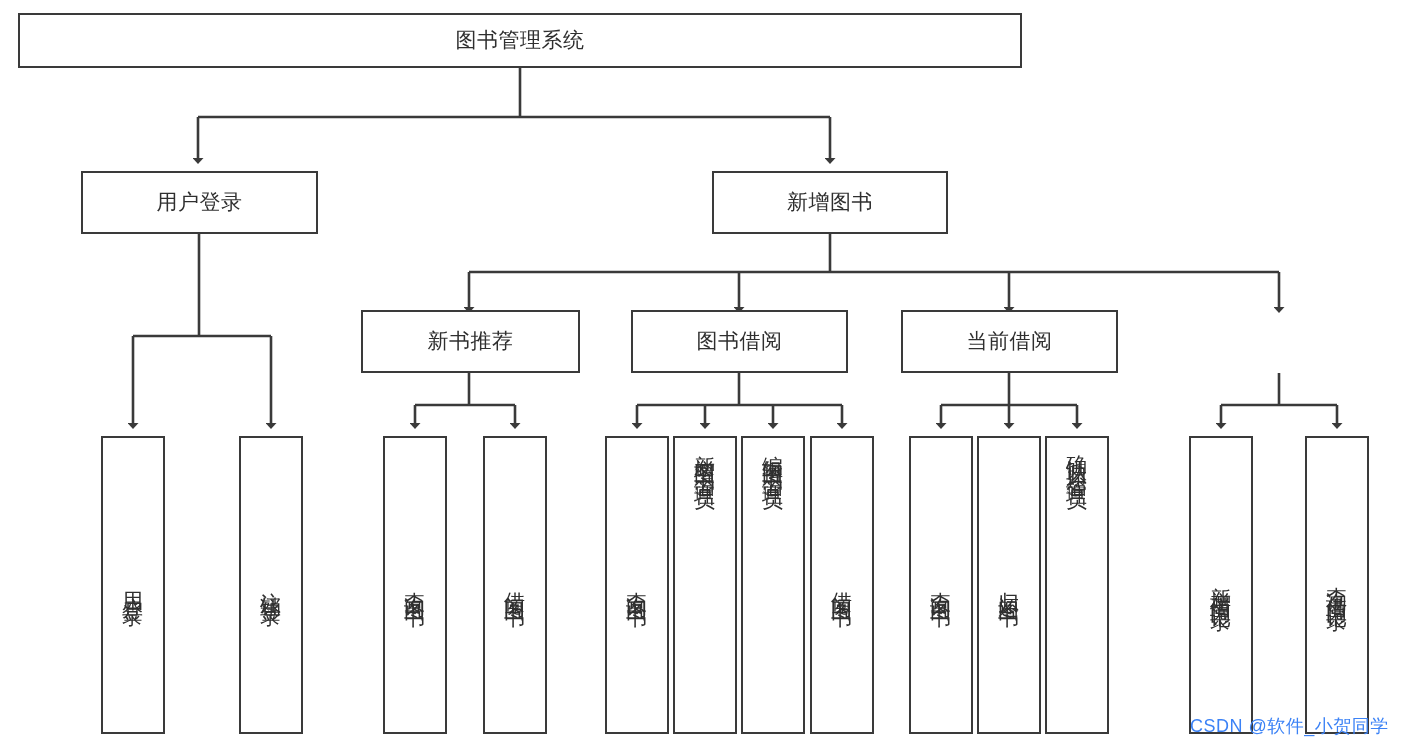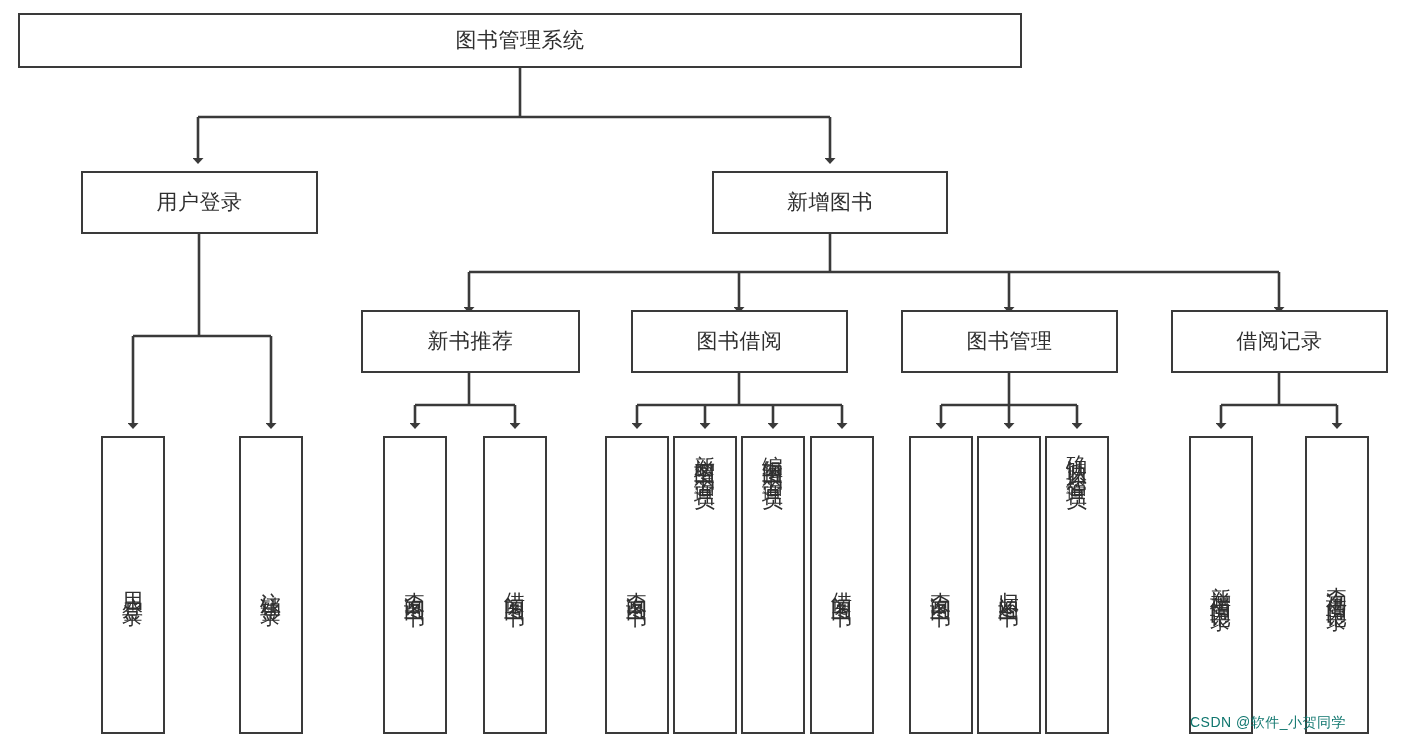--- a/index.html
+++ b/index.html
@@ -63,22 +63,22 @@
     letter-spacing: 5px;
     line-height: 1;
     white-space: nowrap;
     text-align: left;
   }
   .node.leaf.centered {
     align-items: center;
   }
   .watermark {
     position: absolute;
-    color: #0f766e;
-    font-size: 14px;
+    color: #3b82f6;
+    font-size: 18px;
     letter-spacing: 0.5px;
     white-space: nowrap;
     user-select: none;
   }
 </style>
 </head>
 <body>
 
 <div id="diagram-canvas">
 
@@ -147,26 +147,23 @@
 
   <div class="node tier3" style="left:361px; top:310px; width:219px; height:63px;">
     <span class="node-label">新书推荐</span>
   </div>
 
   <div class="node tier3" style="left:631px; top:310px; width:217px; height:63px;justify-content:center;">
     <span class="node-label">图书借阅</span>
   </div>
 
   <div class="node tier3" style="left:901px; top:310px; width:217px; height:63px;">
-    <span class="node-label">图书管理</span>
-  </div>
-
-  <div class="node tier3" style="left:1171px; top:310px; width:217px; height:63px;">
-    <span class="node-label">借阅记录</span>
-  </div>
+    <span class="node-label">当前借阅</span>
+  </div>
+
 
   <div class="node leaf centered" style="left:101px; top:436px; width:64px; height:298px;">
     <span class="node-label">用户登录</span>
   </div>
 
   <div class="node leaf centered" style="left:239px; top:436px; width:64px; height:298px;">
     <span class="node-label">注销登录</span>
   </div>
 
   <div class="node leaf centered" style="left:383px; top:436px; width:64px; height:298px;">

